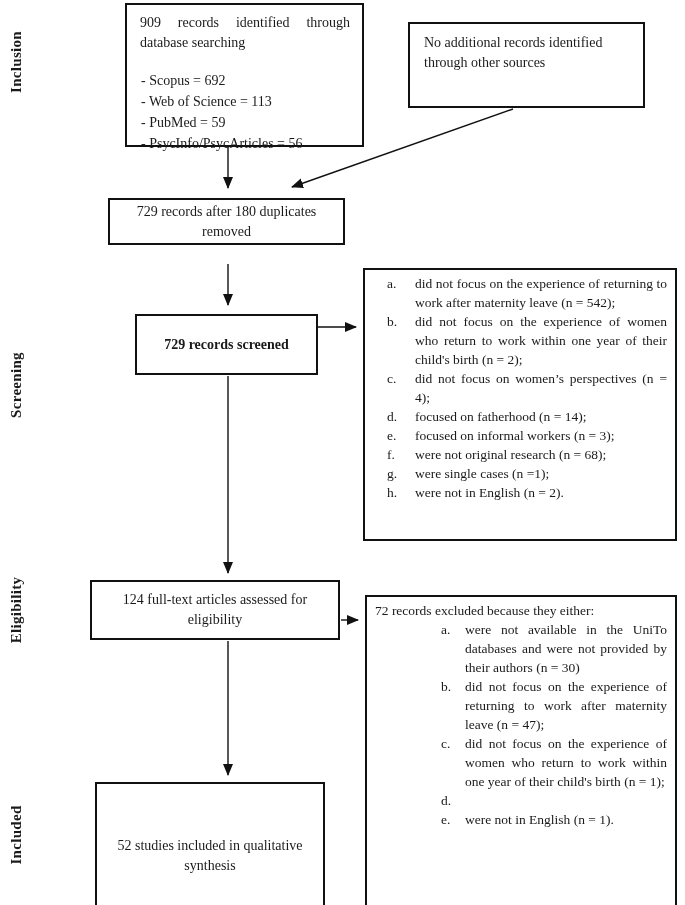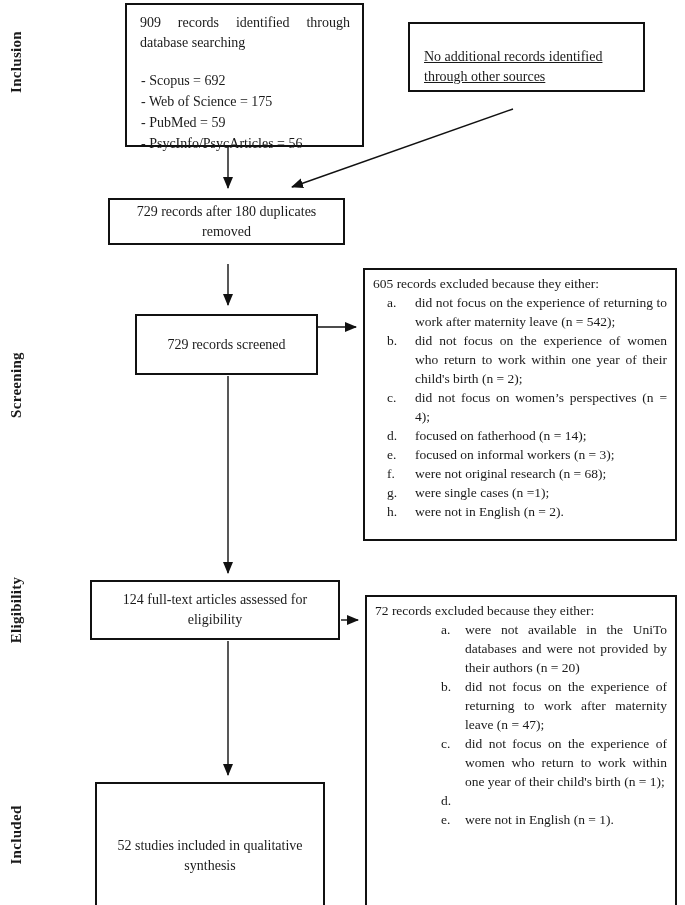--- a/index.html
+++ b/index.html
@@ -17,25 +17,25 @@
   }
   .center-text{
     display:flex;align-items:center;justify-content:center;text-align:center;
     font-size:14px;line-height:20px;padding:6px 14px;
   }
 
   .box-identified{left:125px;top:3px;width:239px;height:144px;padding:8px 12px 0 13px;font-size:14px;line-height:20px;}
   .box-identified .title{margin:0 0 18px 0;text-align:justify;}
   .box-identified .src{margin:1px;}
 
-  .box-noadd{left:408px;top:22px;width:237px;height:70px;padding:23px 12px 0 14px;font-size:14px;line-height:20px;text-decoration:underline;}
+  .box-noadd{left:408px;top:22px;width:237px;height:86px;padding:9px 12px 0 14px;font-size:14px;line-height:20px;}
   .box-noadd p{margin:0;text-align:left;}
 
   .box-dup{left:108px;top:198px;width:237px;height:47px;}
-  .box-scr{left:135px;top:314px;width:183px;height:61px;}
+  .box-scr{left:135px;top:314px;width:183px;height:61px;font-weight:bold;}
   .box-elig{left:90px;top:580px;width:250px;height:60px;}
   .box-incl{left:95px;top:782px;width:230px;height:147px;}
 
   .box-excl{font-size:13.5px;line-height:19px;padding:4px 8px 0 8px;}
   .box-excl-605{left:363px;top:268px;width:314px;height:273px;}
   .box-excl-72{left:365px;top:595px;width:312px;height:320px;}
   .box-excl .hdr{margin:0;}
   .excl-list{list-style:none;margin:0;padding:0;}
   .excl-list li{display:flex;}
   .excl-list .mk{flex-shrink:0;}
@@ -69,39 +69,38 @@
     <line x1="228" y1="264" x2="228" y2="305" marker-end="url(#ah)"></line>
     <line x1="318" y1="327" x2="356" y2="327" marker-end="url(#ah)"></line>
     <line x1="228" y1="376" x2="228" y2="573" marker-end="url(#ah)"></line>
     <line x1="341" y1="620" x2="358" y2="620" marker-end="url(#ah)"></line>
     <line x1="228" y1="641" x2="228" y2="775" marker-end="url(#ah)"></line>
   </svg>
 
   <div class="fbox box-identified">
     <p class="title">909 records identified through database searching</p>
     <p class="src">- Scopus = 692</p>
-    <p class="src">- Web of Science = 175</p>
+    <p class="src">- Web of Science = 113</p>
     <p class="src">- PubMed = 59</p>
     <p class="src">- PsycInfo/PsycArticles = 56</p>
   </div>
 
   <div class="fbox box-noadd">
     <p>No additional records identified through other sources</p>
   </div>
 
   <div class="fbox box-dup center-text">
     <span>729 records after 180 duplicates removed</span>
   </div>
 
   <div class="fbox box-scr center-text">
     <span>729 records screened</span>
   </div>
 
   <div class="fbox box-excl box-excl-605">
-    <p class="hdr">605 records excluded because they either:</p>
     <ul class="excl-list">
       <li>
           <span class="mk">a.</span>
           <span class="tx">did not focus on the experience of returning to work after maternity leave (n = 542);</span>
         </li>
       <li>
           <span class="mk">b.</span>
           <span class="tx">did not focus on the experience of women who return to work within one year of their child's birth (n = 2);</span>
         </li>
       <li>
@@ -133,21 +132,21 @@
 
   <div class="fbox box-elig center-text">
     <span>124 full-text articles assessed for eligibility</span>
   </div>
 
   <div class="fbox box-excl box-excl-72">
     <p class="hdr">72 records excluded because they either:</p>
     <ul class="excl-list">
       <li>
           <span class="mk">a.</span>
-          <span class="tx">were not available in the UniTo databases and were not provided by their authors (n = 20)</span>
+          <span class="tx">were not available in the UniTo databases and were not provided by their authors (n = 30)</span>
         </li>
       <li>
           <span class="mk">b.</span>
           <span class="tx">did not focus on the experience of returning to work after maternity leave (n = 47);</span>
         </li>
       <li>
           <span class="mk">c.</span>
           <span class="tx">did not focus on the experience of women who return to work within one year of their child's birth (n = 1);</span>
         </li>
       <li>

